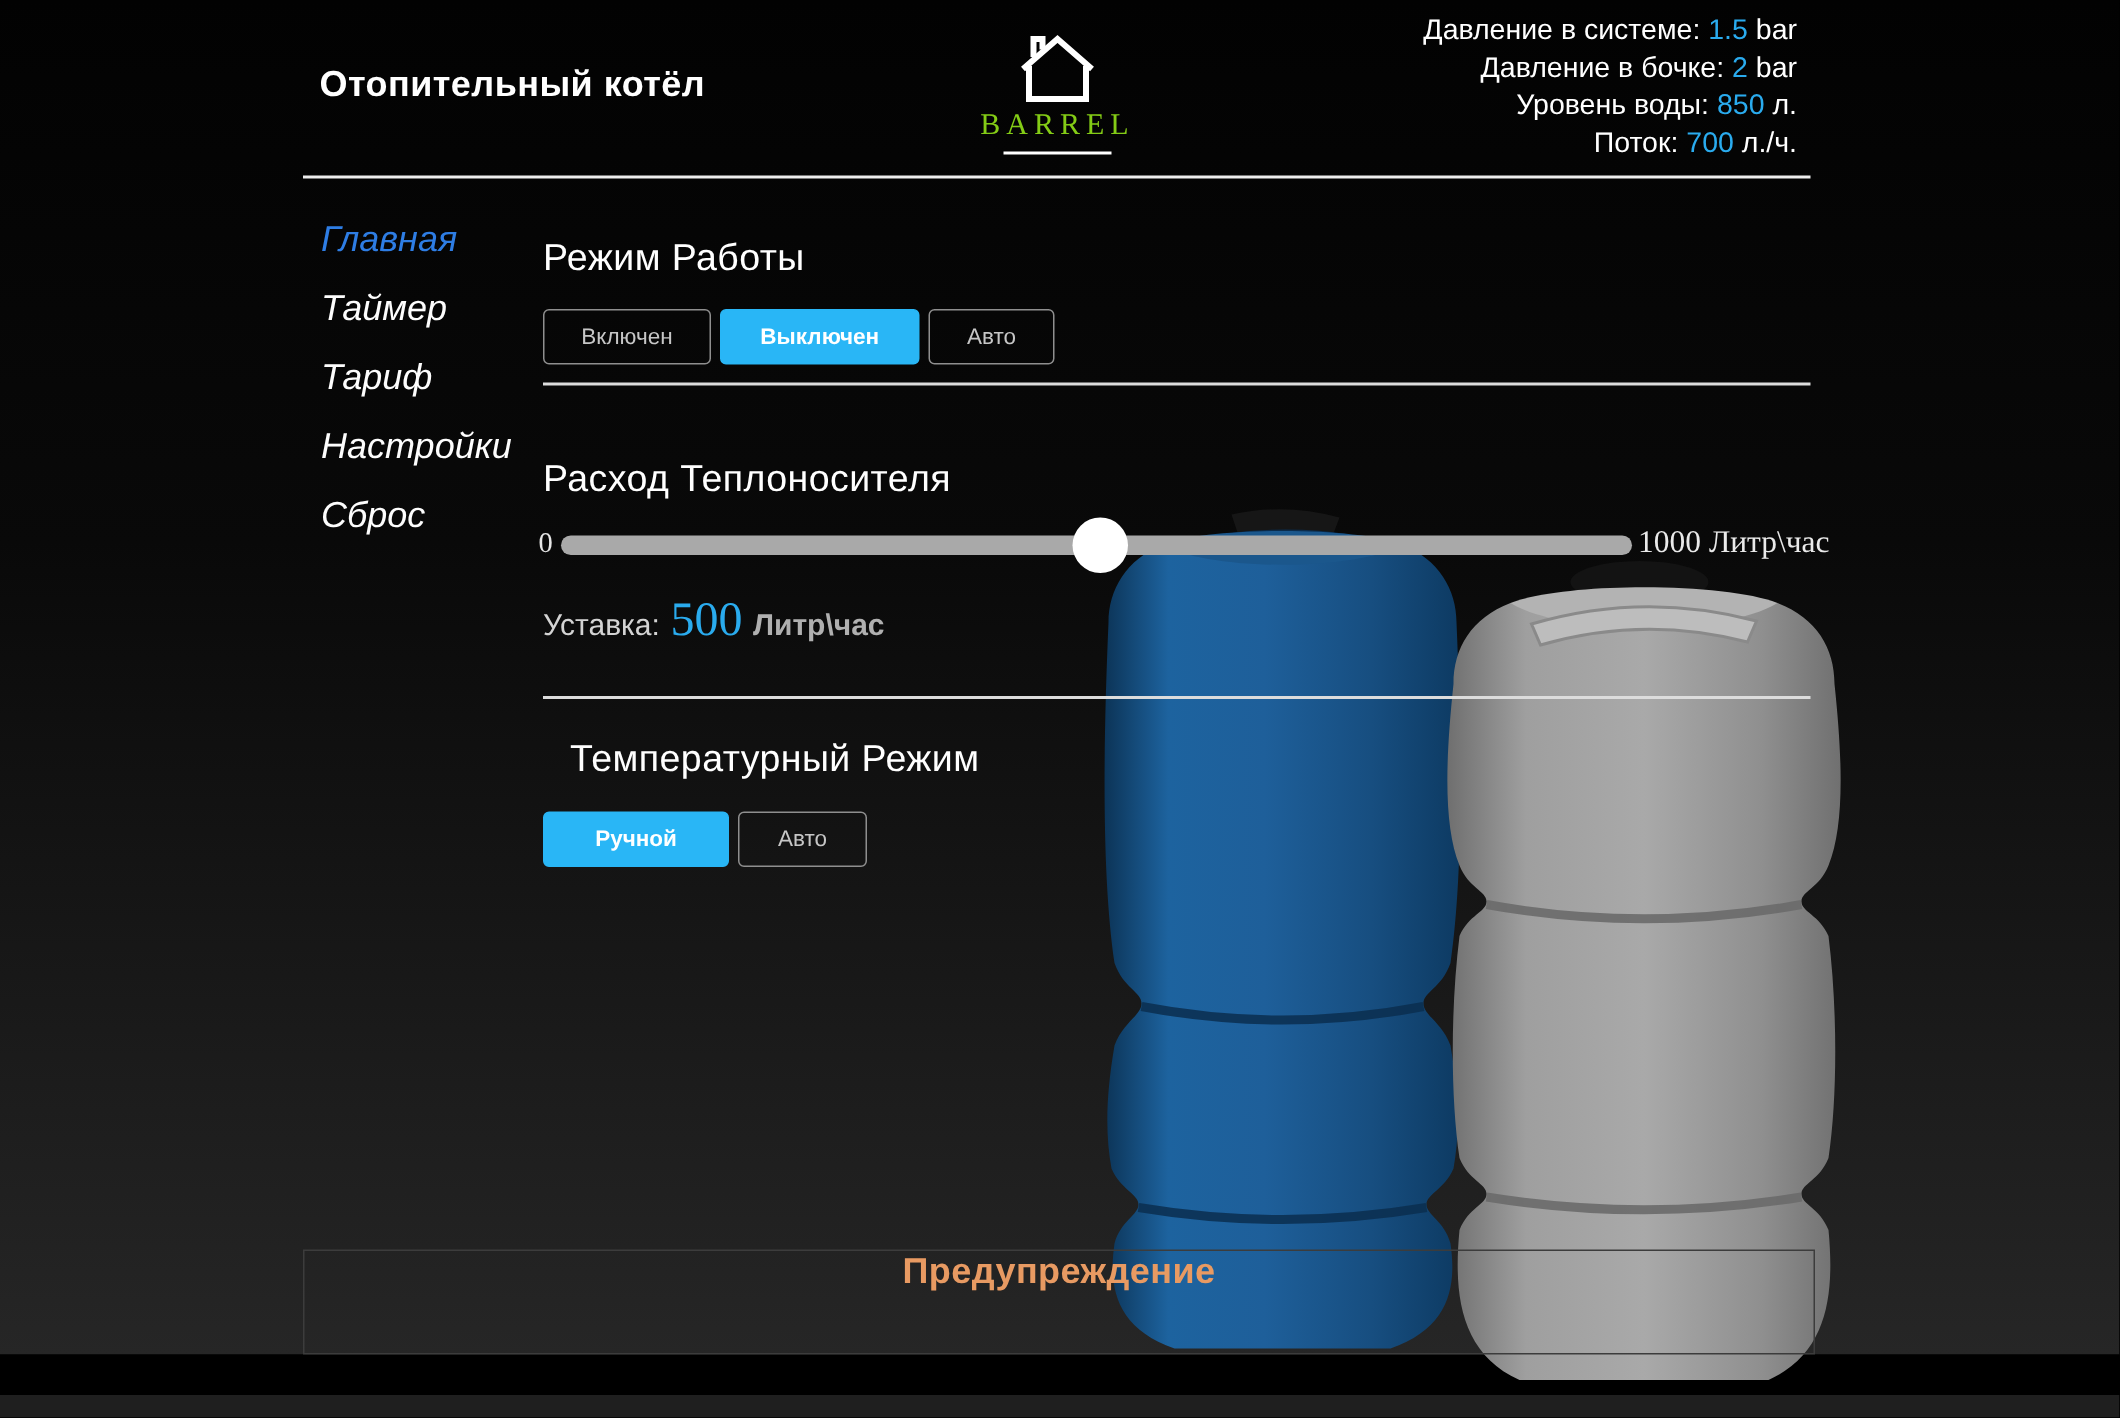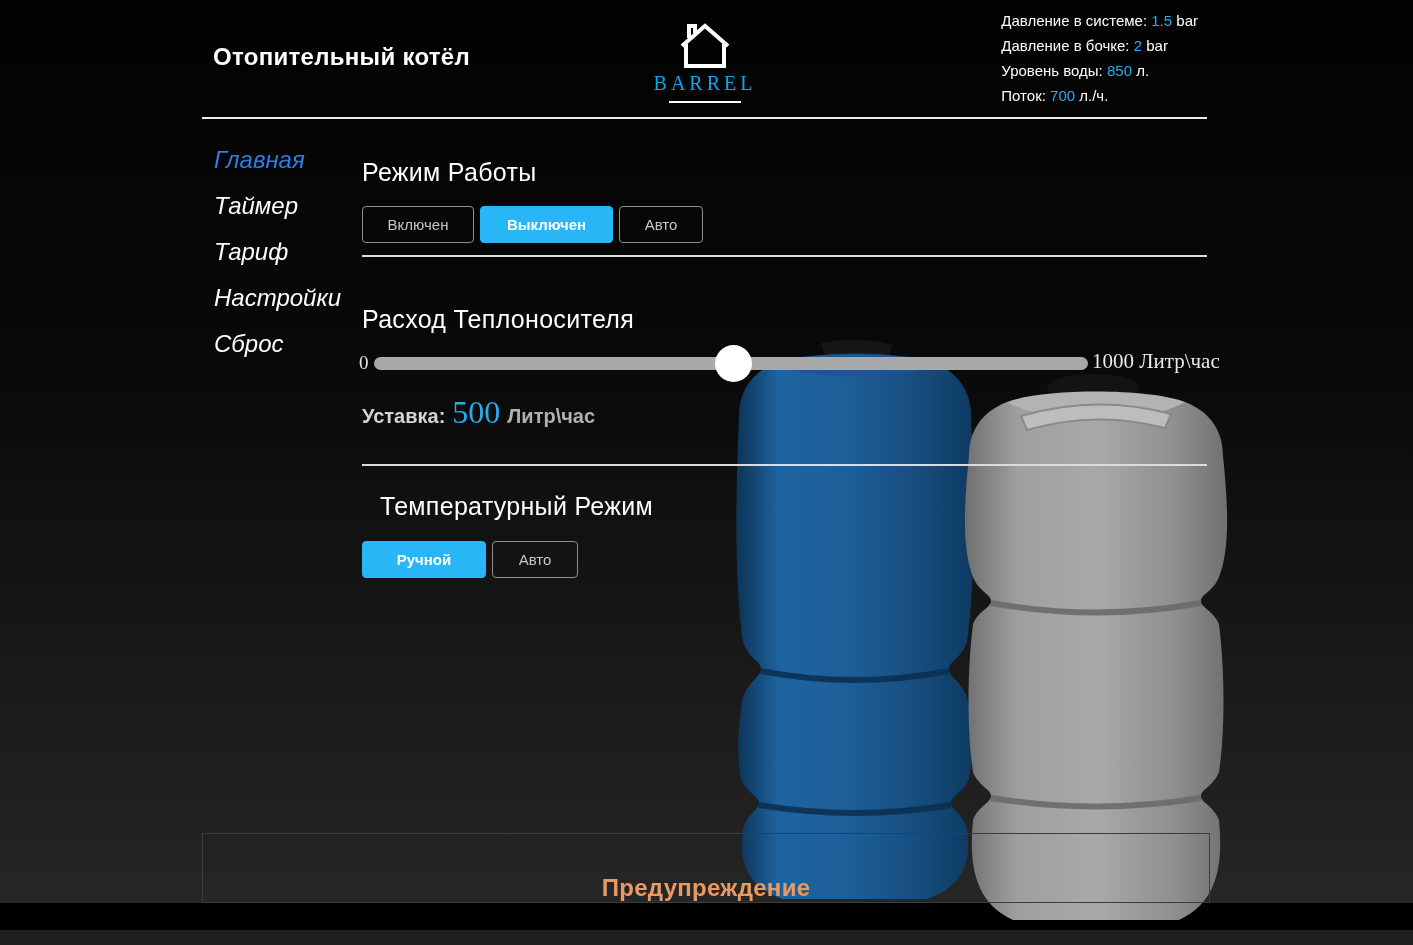--- a/index.html
+++ b/index.html
@@ -16,23 +16,23 @@
   #tank-blue  { left:735px; top:337px; width:240px; height:570px; }
   #tank-white { left:963px; top:372px; width:266px; height:555px; }
 
   .ui { position:absolute; z-index:2; }
 
   
   .header-border { left:202px; top:117px; width:1005px; height:2px; background:#ededed; }
   .app-title { left:213px; top:43px; font-size:24px; font-weight:bold; letter-spacing:.3px; }
   .logo { left:650px; top:20px; width:110px; text-align:center; }
   .logo svg { display:block; margin:0 auto; }
-  .logo-text { font-family:"Liberation Serif", serif; font-size:20px; letter-spacing:4px; color:#0ea5e9; margin-top:2px; }
+  .logo-text { font-family:"Liberation Serif", serif; font-size:20px; letter-spacing:4px; color:#84cc16; margin-top:2px; }
   .logo-underline { width:72px; height:2px; background:#fff; margin:6px auto 0 auto; }
-  .stats { right:215px; top:8px; font-size:15px; line-height:25px; }
+  .stats { right:215px; top:8px; text-align:right; font-size:19px; line-height:25px; }
   .stats .value { color:#2aabee; }
 
   
   .sidebar { left:214px; top:146px; width:140px; }
   .side-item { font-style:italic; font-size:24px; color:#fdfdfd; height:46px; cursor:pointer; }
   .side-item.active { color:#2e7de4; }
 
   
   .h-sec { font-size:25px; font-weight:normal; letter-spacing:.3px; }
   .heading-mode { left:362px; top:158px; }
@@ -56,27 +56,27 @@
   .divider-1 { top:255px; }
   .divider-2 { top:464px; }
 
   
   .slider-min { left:359px; top:352px; font-family:"Liberation Serif",serif; font-size:19px; color:#e6e6e6; }
   .slider-track { left:374px; top:357px; width:714px; height:13px; border-radius:7px; background:#a9a9a9; cursor:pointer; }
   .slider-thumb { left:715px; top:345px; width:37px; height:37px; border-radius:50%; background:#fff; cursor:grab; }
   .slider-max { left:1092px; top:349px; font-family:"Liberation Serif",serif; font-size:21px; color:#eaeaea; }
 
   .setpoint { left:362px; top:394px; display:flex; align-items:baseline; }
-  .setpoint-label { font-size:20px; font-weight:bold; color:#d4d4d4; }
+  .setpoint-label { font-size:20px; font-weight:normal; color:#d4d4d4; }
   .setpoint-value { font-family:"Liberation Serif",serif; font-size:32px; color:#2aabee; margin:0 7px; }
   .setpoint-unit { font-size:20px; font-weight:bold; color:#b0b0b0; }
 
   
   .warning-panel { left:202px; top:833px; width:1008px; height:70px; border:1px solid #3c3c3c;
-    display:flex; align-items:flex-end; justify-content:center; }
+    display:flex; align-items:flex-start; justify-content:center; }
   .warning-title { font-size:24px; font-weight:bold; color:#e89a62; letter-spacing:.3px; }
 </style>
 </head>
 <body>
 
 <div class="page-bg"></div>
 <div class="bottom-black"></div>
 
 <svg id="tank-blue" class="tank" viewBox="0 0 240 570">
   <defs>

